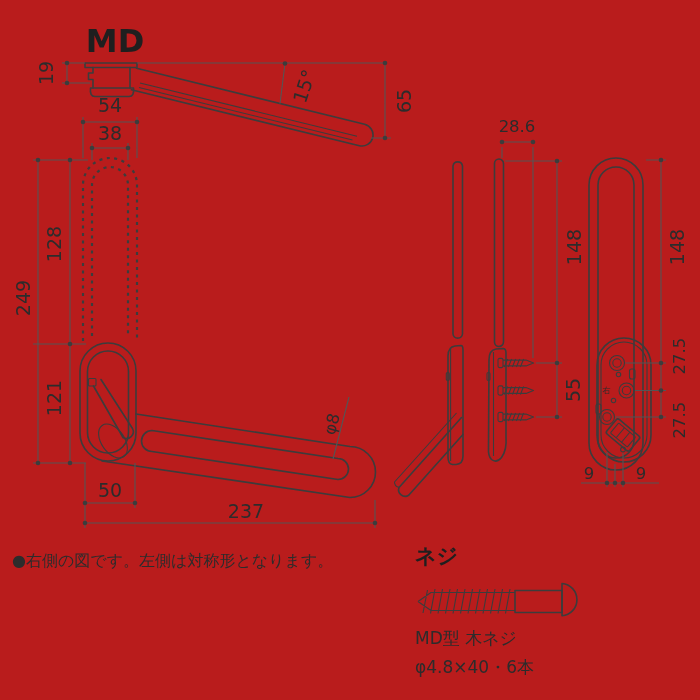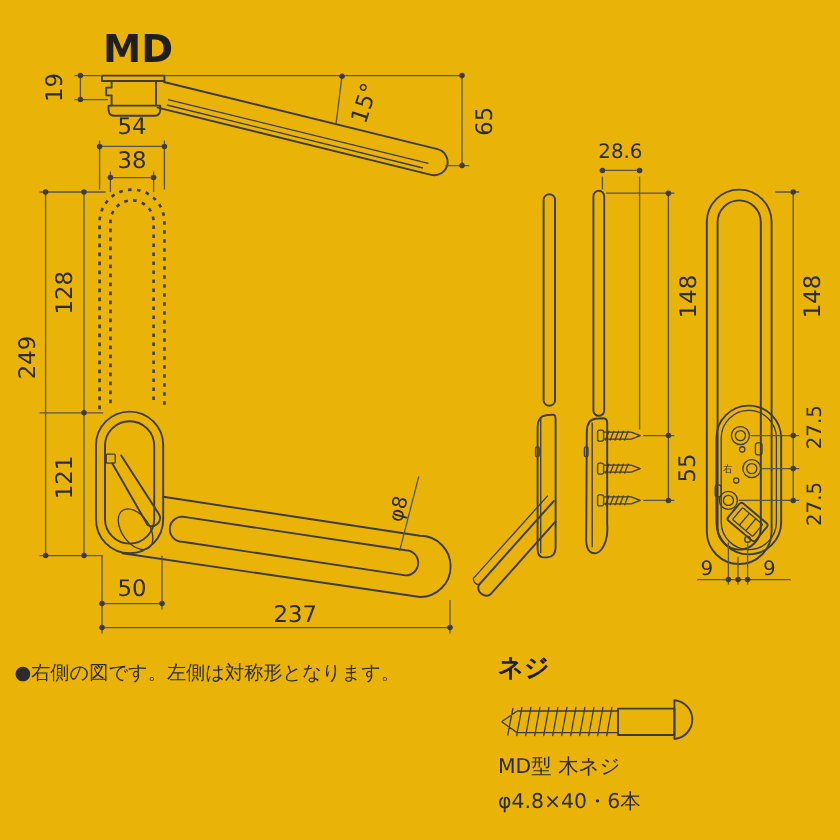--- a/index.html
+++ b/index.html
@@ -1,16 +1,16 @@
 <!DOCTYPE html>
 <html><head>
 <meta charset="utf-8">
 <style>
   html,body{margin:0;padding:0;background:#ffffff;}
-  .stage{position:relative;width:700px;height:700px;background:#eab308;overflow:hidden;
+  .stage{position:relative;width:700px;height:700px;background:#b91c1c;overflow:hidden;
          font-family:"DejaVu Sans","Liberation Sans",sans-serif;}
   svg{position:absolute;left:0;top:0;}
   .part{fill:none;stroke:#3c3c3c;stroke-width:1.6;stroke-linejoin:round;stroke-linecap:round;}
   .thin{fill:none;stroke:#3c3c3c;stroke-width:1.1;stroke-linejoin:round;}
   .dash{fill:none;stroke:#3c3c3c;stroke-width:2.2;stroke-dasharray:3 4.5;stroke-linecap:butt;}
   .dim{fill:none;stroke:#555555;stroke-width:1.1;}
   .dot{fill:#3c3c3c;stroke:none;}
   .lbl{fill:#2c2c2c;font-size:19px;}
   .lblS{fill:#2c2c2c;font-size:16.5px;}
   .ttl{fill:#1f1f1f;font-size:32px;font-weight:700;}

